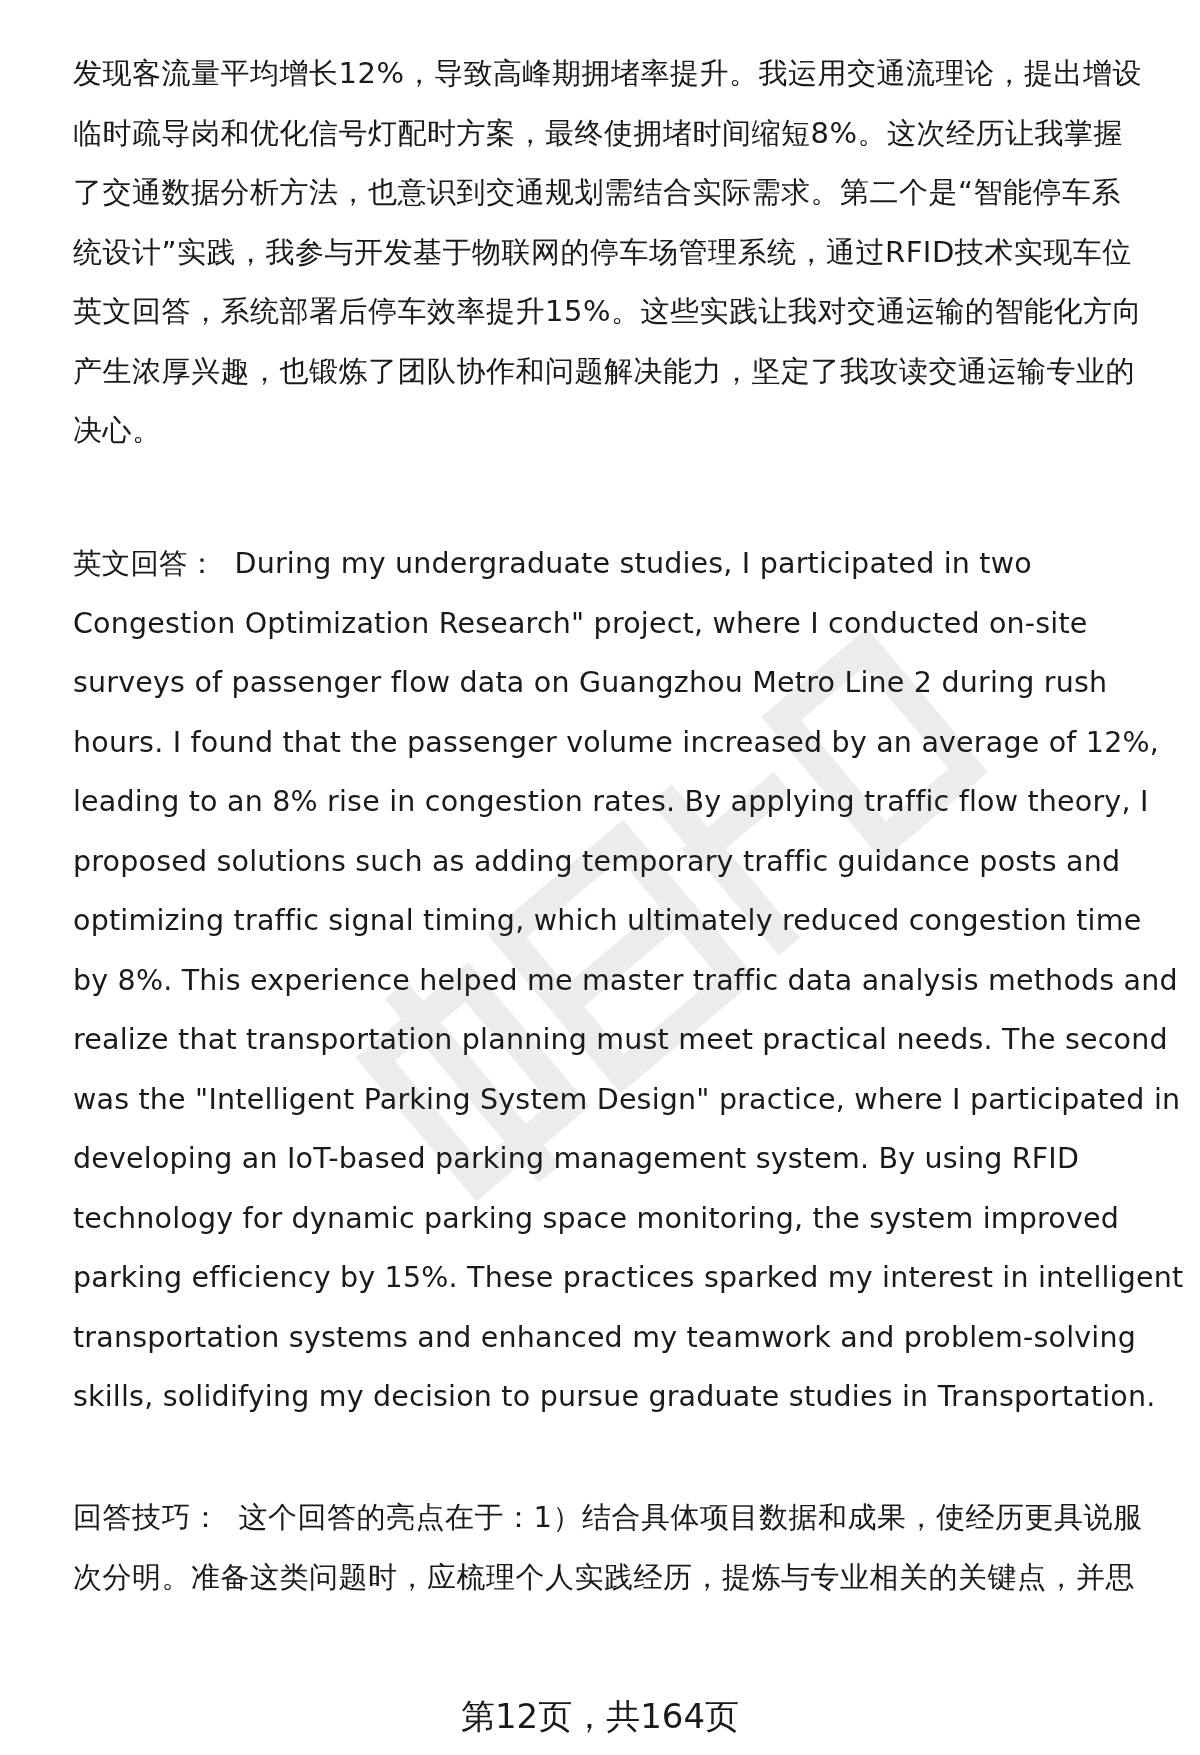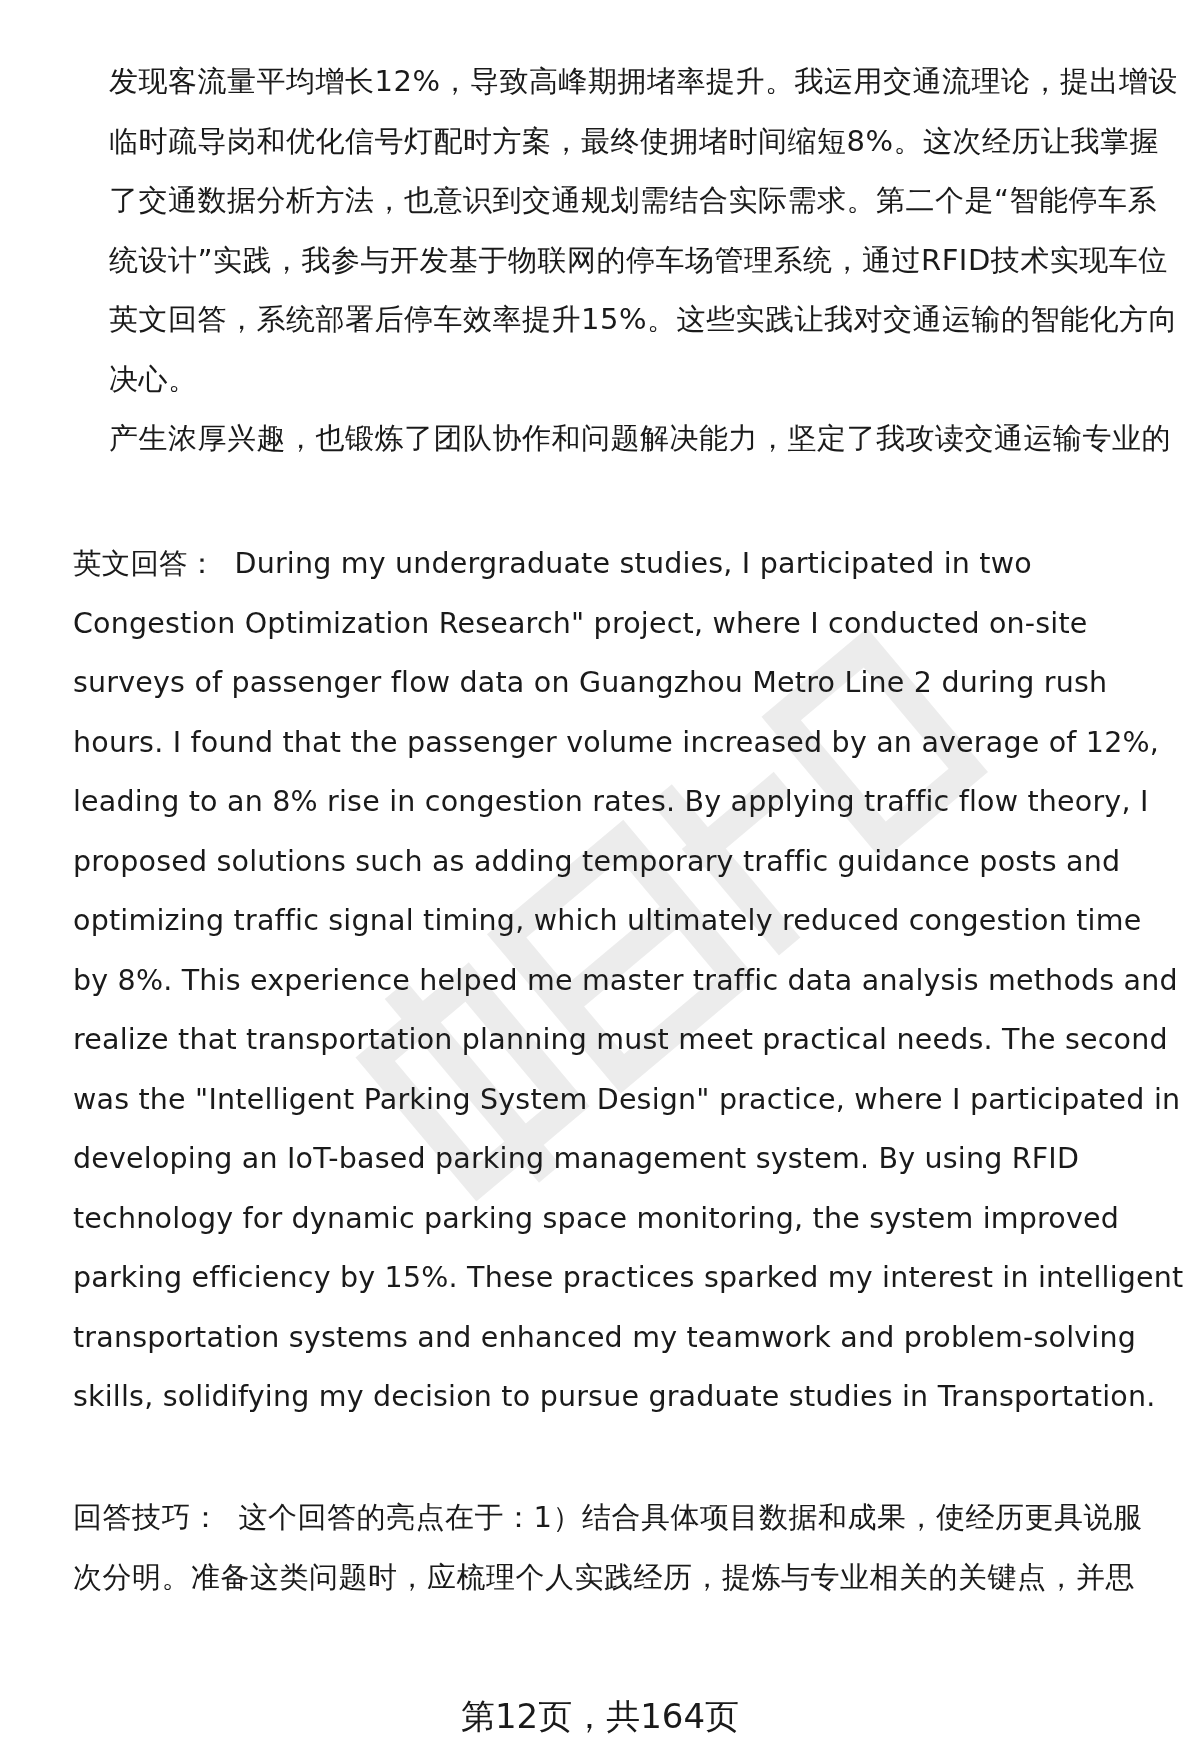--- a/index.html
+++ b/index.html
@@ -26,28 +26,28 @@
       <rect x="150" y="380" width="120" height="160"></rect>
       <line x1="210" y1="340" x2="210" y2="580"></line>
       <rect x="330" y="370" width="150" height="180"></rect>
       <line x1="330" y1="460" x2="480" y2="460"></line>
       <line x1="540" y1="360" x2="540" y2="560"></line>
       <line x1="520" y1="430" x2="640" y2="430"></line>
       <rect x="680" y="380" width="110" height="160"></rect>
     </g>
   </svg>
 
-  <div class="para cn-para" style="top:52px;margin-left:36px;">
+  <div class="para cn-para" style="top:44px;">
     <span class="line">发现客流量平均增长12%，导致高峰期拥堵率提升。我运用交通流理论，提出增设</span>
     <span class="line">临时疏导岗和优化信号灯配时方案，最终使拥堵时间缩短8%。这次经历让我掌握</span>
     <span class="line">了交通数据分析方法，也意识到交通规划需结合实际需求。第二个是“智能停车系</span>
     <span class="line">统设计”实践，我参与开发基于物联网的停车场管理系统，通过RFID技术实现车位</span>
     <span class="line">英文回答，系统部署后停车效率提升15%。这些实践让我对交通运输的智能化方向</span>
+    <span class="line">产生浓厚兴趣，也锻炼了团队协作和问题解决能力，坚定了我攻读交通运输专业的</span>
     <span class="line">决心。</span>
-    <span class="line">产生浓厚兴趣，也锻炼了团队协作和问题解决能力，坚定了我攻读交通运输专业的</span>
   </div>
 
   <div class="para en-para" style="top:534px;">
     <span class="line"><span class="label">英文回答：</span><span>During my undergraduate studies, I participated in two</span></span>
     <span class="line">Congestion Optimization Research" project, where I conducted on-site</span>
     <span class="line">surveys of passenger flow data on Guangzhou Metro Line 2 during rush</span>
     <span class="line">hours. I found that the passenger volume increased by an average of 12%,</span>
     <span class="line">leading to an 8% rise in congestion rates. By applying traffic flow theory, I</span>
     <span class="line">proposed solutions such as adding temporary traffic guidance posts and</span>
     <span class="line">optimizing traffic signal timing, which ultimately reduced congestion time</span>

